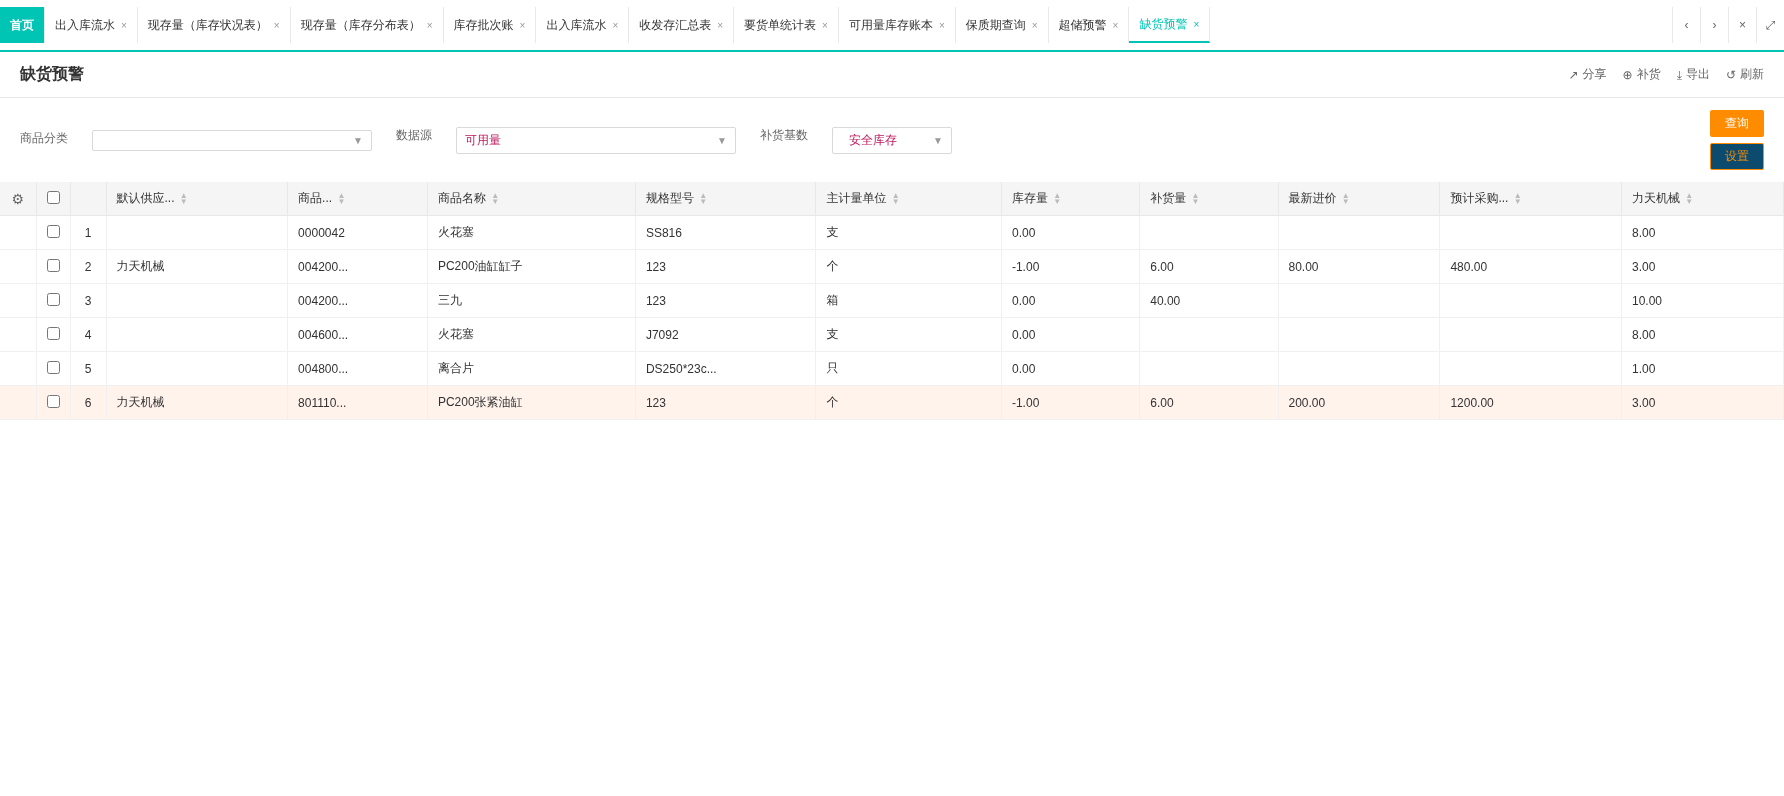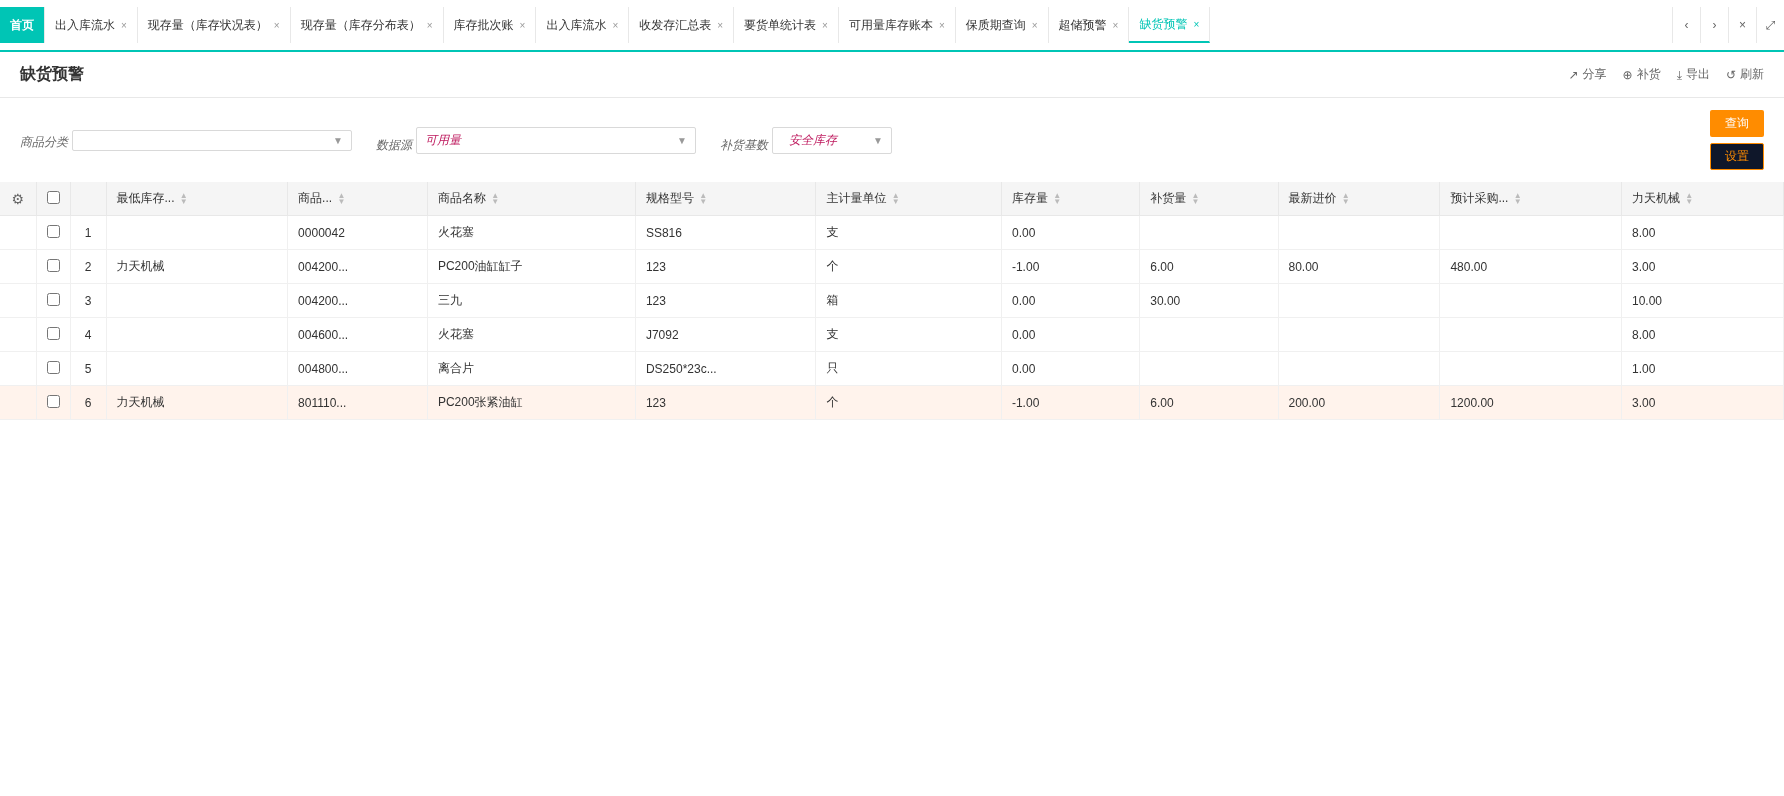--- a/index.html
+++ b/index.html
@@ -96,23 +96,22 @@
     .filter-bar {
       display: flex;
       align-items: center;
       padding: 12px 20px;
       background: #fff;
       gap: 24px;
       flex-wrap: wrap;
     }
     .filter-item {
       display: flex;
-      align-items: flex-end;
-      gap: 4px;
-      font-style: italic;
+      align-items: flex-start;
+      gap: 24px;
     }
     .filter-label {
       color: #666;
       white-space: nowrap;
     }
     .filter-select {
       display: flex;
       align-items: center;
       border: 1px solid #d9d9d9;
       border-radius: 2px;
@@ -143,21 +142,21 @@
     .btn-query {
       background: #ff8c00;
       color: #fff;
       border: none;
       border-radius: 2px;
       padding: 5px 8px;
       cursor: pointer;
       font-size: 12px;
     }
     .btn-settings {
-      background: #0f172a;
+      background: #0c4a6e;
       color: #ff8c00;
       border: 1px solid #ff8c00;
       border-radius: 2px;
       padding: 4px 14px;
       cursor: pointer;
       font-size: 12px;
     }
 
     
     .table-container {
@@ -337,21 +336,21 @@
     <thead>
       <tr>
         <th class="center" style="width:36px;">
           <span class="gear-icon">⚙</span>
         </th>
         <th class="checkbox-col">
           <input type="checkbox" style="">
         </th>
         <th style="width:36px;"></th>
         <th>
-          <span>最低库存...</span>
+          <span>默认供应...</span>
           <span class="sort-icon">
               <span>▲</span>
               <span>▼</span>
             </span>
         </th>
         <th>
           <span>商品...</span>
           <span class="sort-icon">
               <span>▲</span>
               <span>▼</span>
@@ -449,21 +448,21 @@
         <tr>
     <td class="center"></td>
     <td class="center"><input type="checkbox" style=""></td>
     <td class="center">3</td>
     <td></td>
     <td>004200...</td>
     <td>三九</td>
     <td>123</td>
     <td>箱</td>
     <td class="number">0.00</td>
-    <td class="number">30.00</td>
+    <td class="number">40.00</td>
     <td class="number"></td>
     <td class="number"></td>
     <td class="number">10.00</td>
   </tr>
         <tr>
     <td class="center"></td>
     <td class="center"><input type="checkbox" style=""></td>
     <td class="center">4</td>
     <td></td>
     <td>004600...</td>

